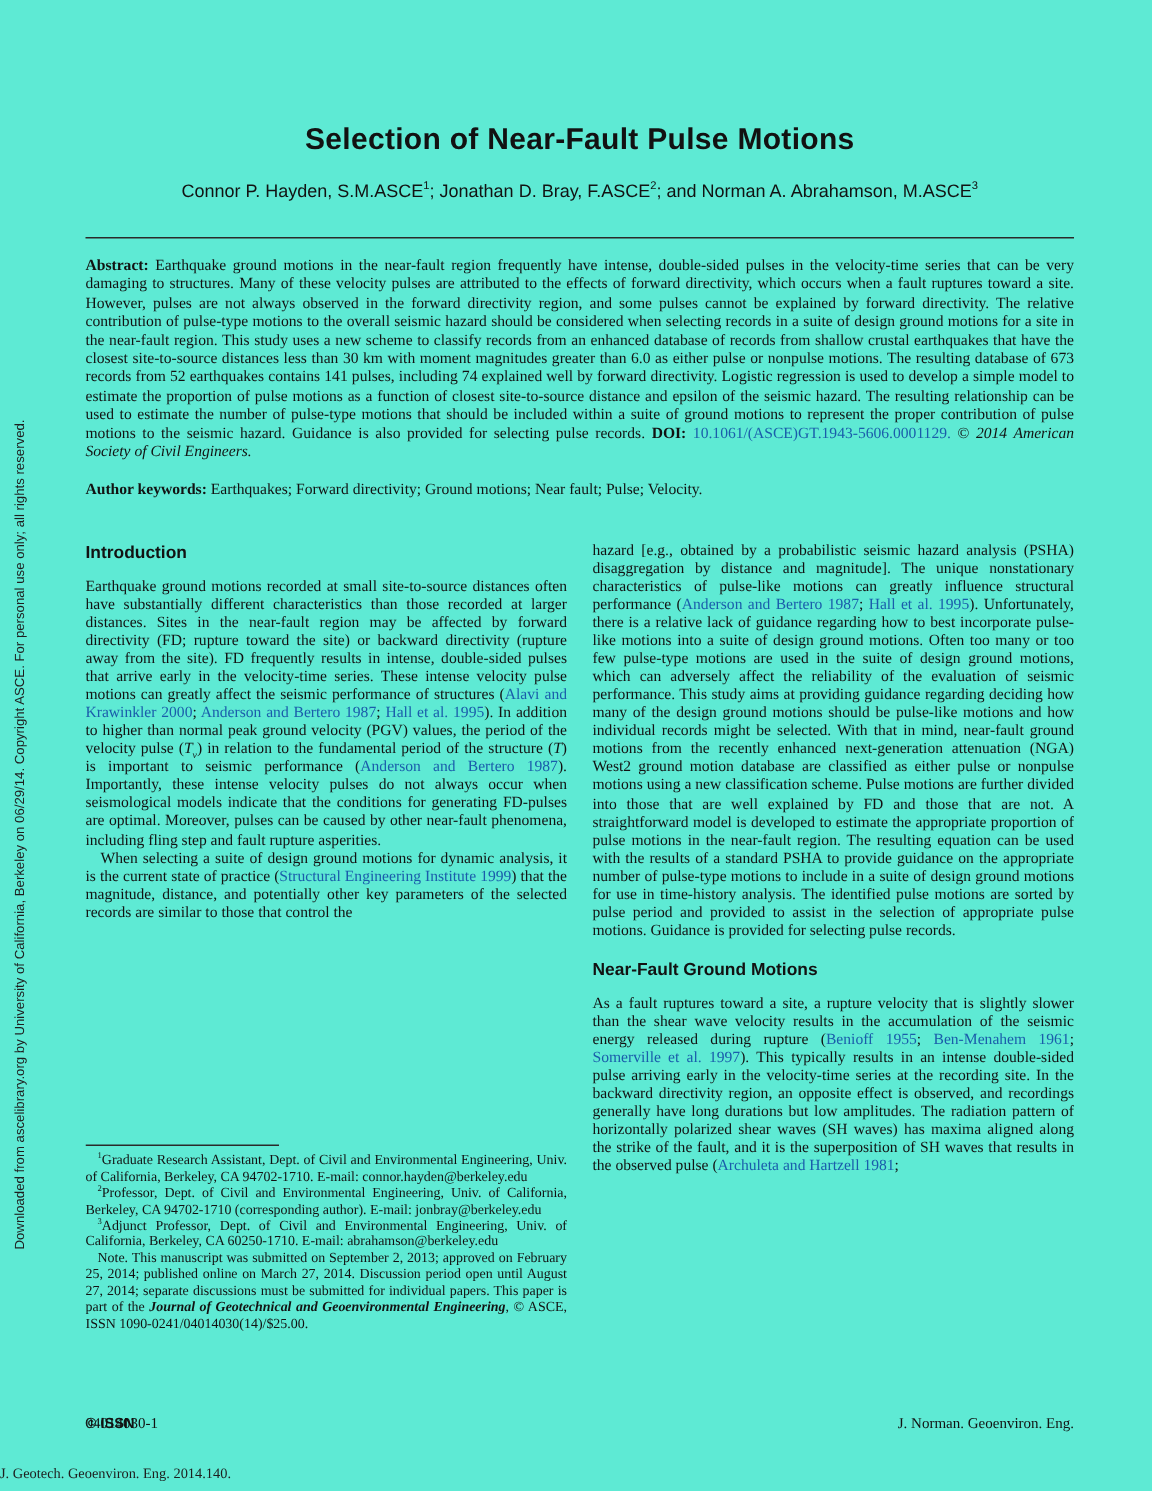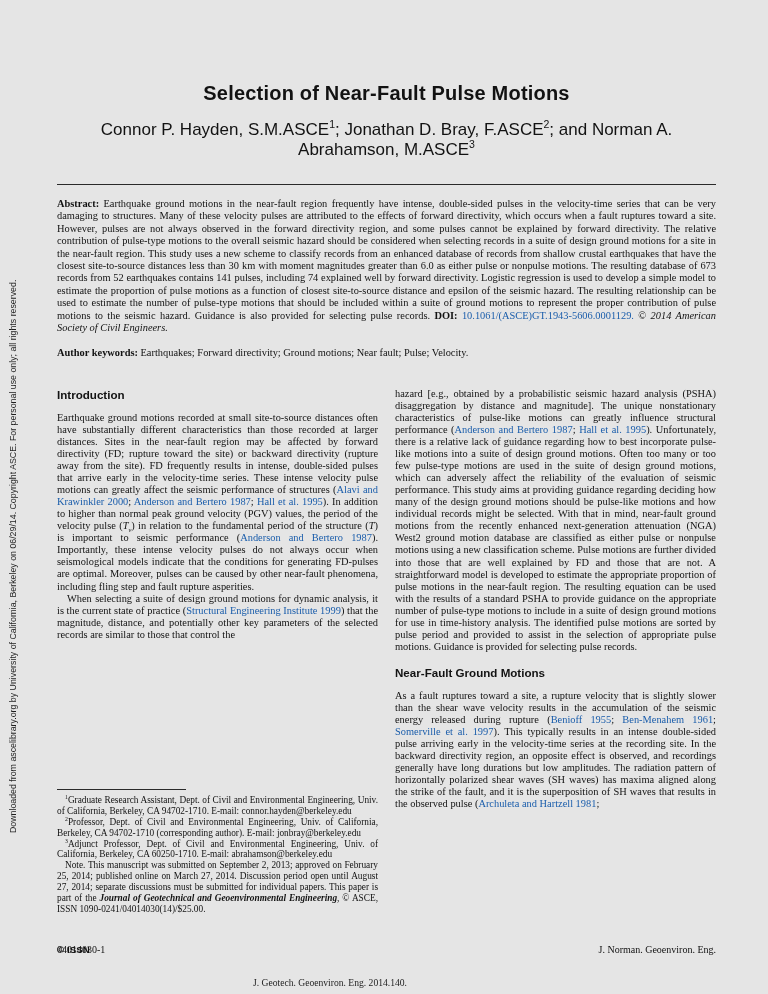--- a/index.html
+++ b/index.html
@@ -1,23 +1,23 @@
 <!DOCTYPE html>
 <html style="--link: #1a5dab; --text: #121212; --page: #ffffff;"><head>
 <meta charset="utf-8">
 <style>
   * { margin:0; padding:0; box-sizing:border-box; }
   html,body { background:#ffffff; }
   body { font-family:"Liberation Serif", serif; color:#121212; }
-  .page { position:relative; width:768px; height:994px; background:#e5e5e5; overflow:hidden; }
+  .page { position:relative; width:768px; height:994px; background:#5eead4; overflow:hidden; }
   .content { position:absolute; left:57px; top:0; width:659px; }
 
   .title { font-family:"Liberation Sans", sans-serif; font-size:20px; font-weight:bold;
            text-align:center; margin-top:82px; letter-spacing:.2px; }
-  .authors { font-family:"Liberation Sans", sans-serif; font-size:17px; text-align:center; margin-top:15px; }
+  .authors { font-family:"Liberation Sans", sans-serif; font-size:12px; text-align:center; margin-top:15px; }
 
   .rule { border:none; border-top:1px solid #2a2a2a; margin-top:24px; margin-bottom:13px; }
 
   .abstract { font-size:10.4px; line-height:12.4px; text-align:justify; }
   .keywords { font-size:10.4px; line-height:12.4px; margin-top:13px; }
 
   .columns { display:flex; gap:17px; margin-top:28px; height:527px; overflow:hidden; }
   .col { width:321px; }
   .col-left { display:flex; flex-direction:column; }
 
@@ -42,21 +42,21 @@
   .sidebar-text { position:absolute; top:833px; left:8px; transform-origin:0 0;
                   transform:rotate(-90deg); white-space:nowrap;
                   font-family:"Liberation Sans", sans-serif; font-size:8.8px; color:#1e1e1e; }
 
   .footer { position:absolute; left:57px; top:944px; width:659px; height:14px; }
   .footer .f-left  { position:absolute; left:0;
                      font-family:"Liberation Sans", sans-serif; font-weight:bold; font-size:9.8px; }
   .footer .f-center{ position:absolute; left:0; right:0; text-align:left; font-size:10px; }
   .footer .f-right { position:absolute; right:0; font-size:10px; }
 
-  .watermark { position:absolute; left:0; top:977px; width:660px; text-align:center;
+  .watermark { position:absolute; left:0; top:977px; width:660px; text-align:left;
                font-size:9.6px; color:#1e1e1e; }
 </style>
 </head>
 <body>
 
 <div class="page">
 
   <div class="sidebar-text">Downloaded from ascelibrary.org by University of California, Berkeley on 06/29/14. Copyright ASCE. For personal use only; all rights reserved.</div>
 
   <div class="content">

